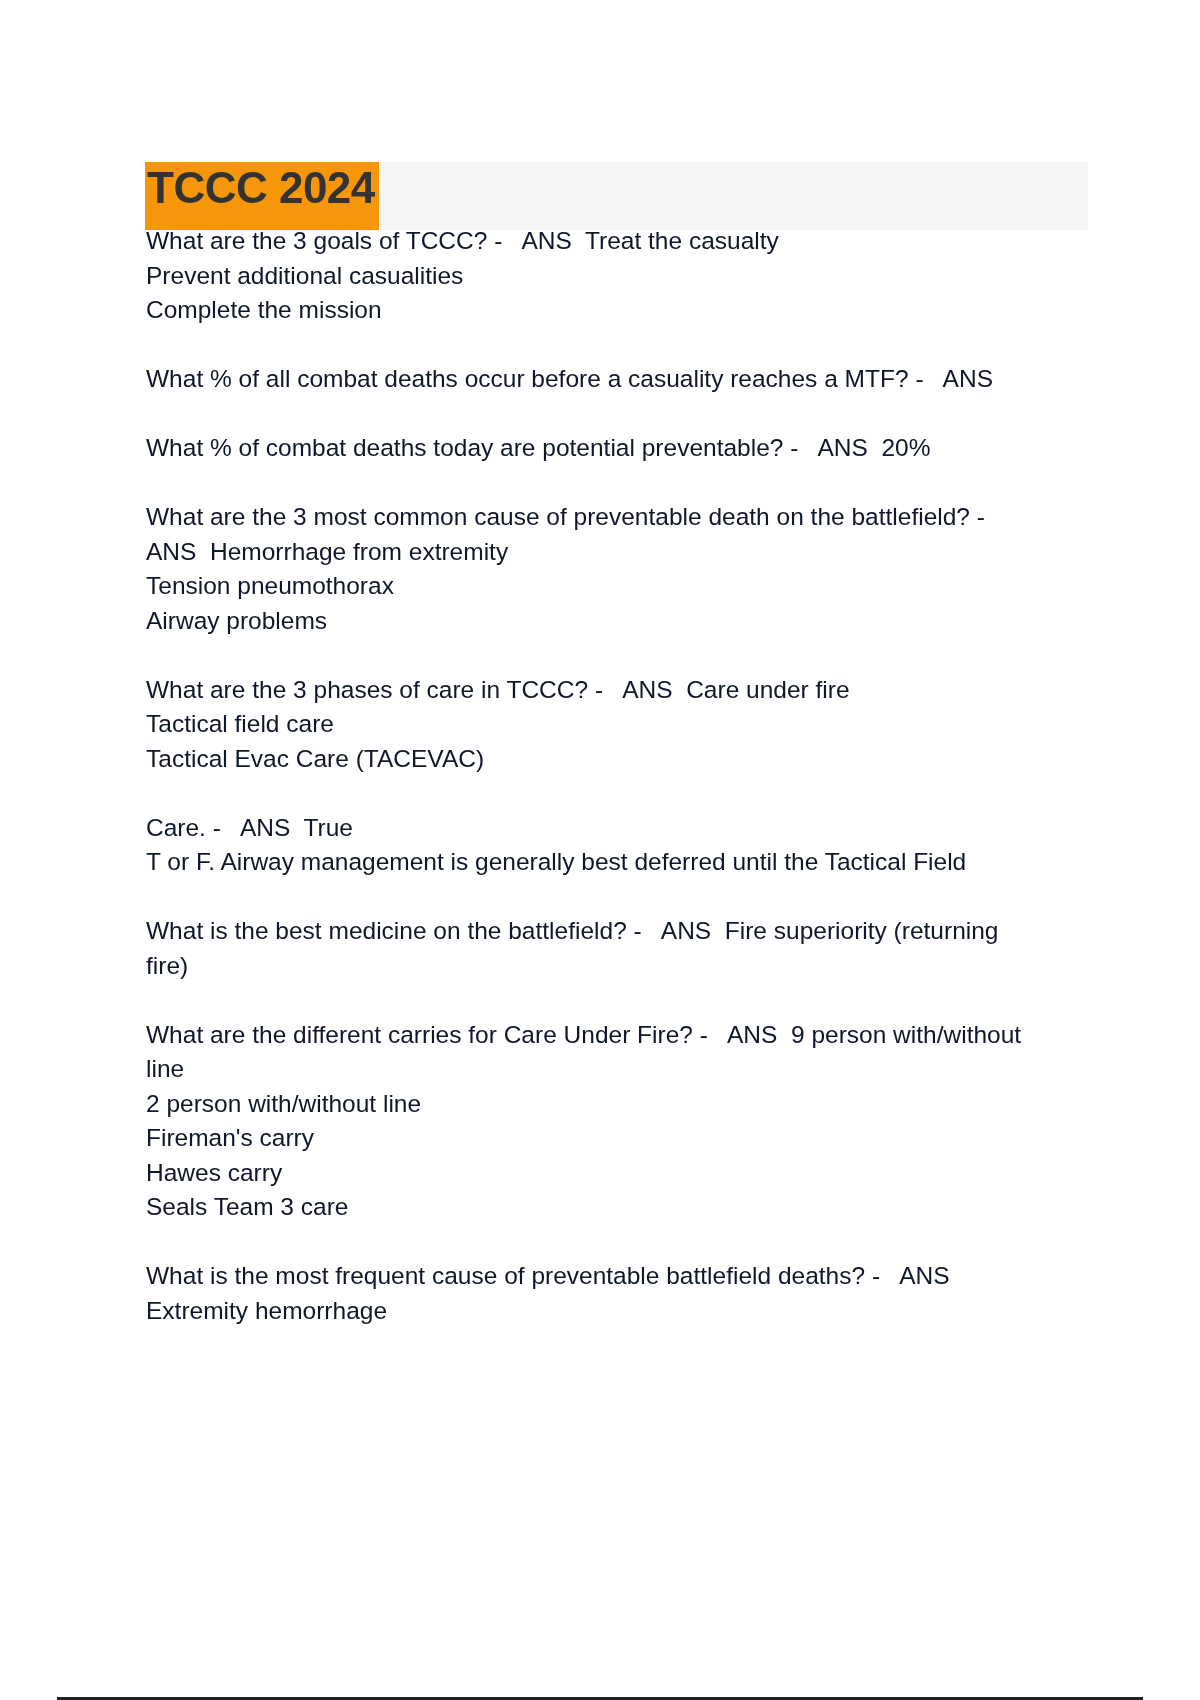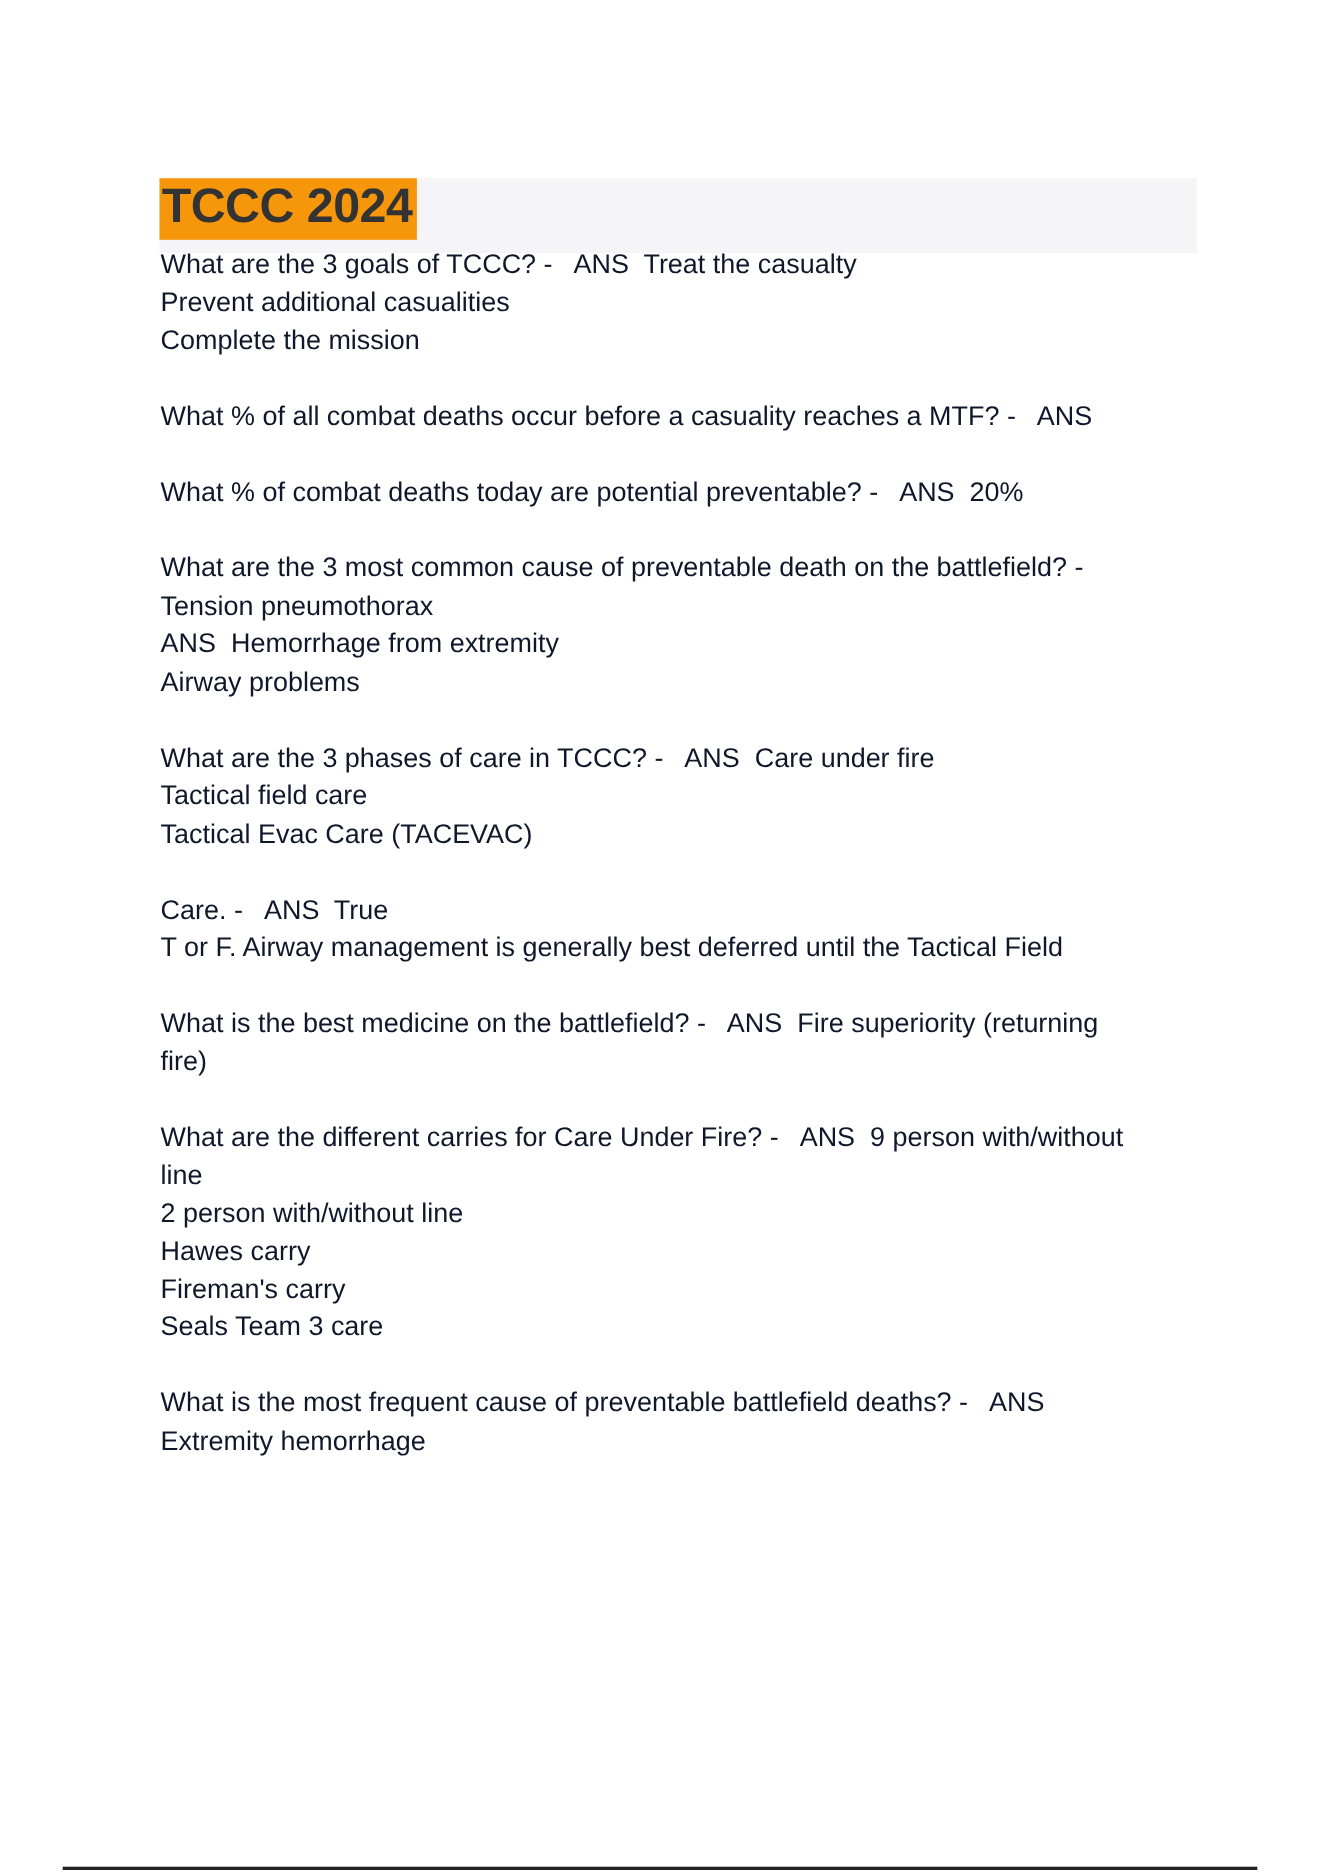--- a/index.html
+++ b/index.html
@@ -6,21 +6,21 @@
     body { width: 1200px; height: 1700px; position: relative; overflow: hidden; }
     .page {
       position: absolute; left: 0; top: 0; width: 1200px; height: 1700px;
       font-family: "Liberation Sans", sans-serif; color: #222222;
     }
     .title-band {
       position: absolute; left: 145px; top: 162px; width: 943px; height: 68px;
       background: #f5f5f7;
     }
     .title {
-      position: absolute; left: 145px; top: 162px; height: 56px;
+      position: absolute; left: 145px; top: 162px; height: 68px;
       padding: 0 4px 0 2px;
       background: #f6960b; color: #333333;
       font-family: "Liberation Sans", sans-serif;
       font-weight: bold; font-size: 44px; line-height: 52px; letter-spacing: -0.5px;
     }
     .content {
       position: absolute; left: 146px; top: 224px; width: 945px;
       font-size: 24.5px; line-height: 34.5px; color: #0f172a;
     }
     .qa { margin: 0 0 34.5px 0; }
@@ -44,43 +44,43 @@
       <span class="line">Complete the mission</span>
     </div>
     <div class="qa">
       <span class="line">What % of all combat deaths occur before a casuality reaches a MTF? -   ANS</span>
     </div>
     <div class="qa">
       <span class="line">What % of combat deaths today are potential preventable? -   ANS  20%</span>
     </div>
     <div class="qa">
       <span class="line">What are the 3 most common cause of preventable death on the battlefield? -</span>
+      <span class="line">ANS  Hemorrhage from extremity</span>
       <span class="line">Tension pneumothorax</span>
-      <span class="line">ANS  Hemorrhage from extremity</span>
       <span class="line">Airway problems</span>
     </div>
     <div class="qa">
       <span class="line">What are the 3 phases of care in TCCC? -   ANS  Care under fire</span>
       <span class="line">Tactical field care</span>
       <span class="line">Tactical Evac Care (TACEVAC)</span>
     </div>
     <div class="qa">
       <span class="line">Care. -   ANS  True</span>
       <span class="line">T or F. Airway management is generally best deferred until the Tactical Field</span>
     </div>
     <div class="qa">
       <span class="line">What is the best medicine on the battlefield? -   ANS  Fire superiority (returning</span>
       <span class="line">fire)</span>
     </div>
     <div class="qa">
       <span class="line">What are the different carries for Care Under Fire? -   ANS  9 person with/without</span>
       <span class="line">line</span>
       <span class="line">2 person with/without line</span>
+      <span class="line">Fireman's carry</span>
       <span class="line">Hawes carry</span>
-      <span class="line">Fireman's carry</span>
       <span class="line">Seals Team 3 care</span>
     </div>
     <div class="qa">
       <span class="line">What is the most frequent cause of preventable battlefield deaths? -   ANS</span>
       <span class="line">Extremity hemorrhage</span>
     </div>
   </div>
 
   <div class="footer-rule"></div>
 </div>

